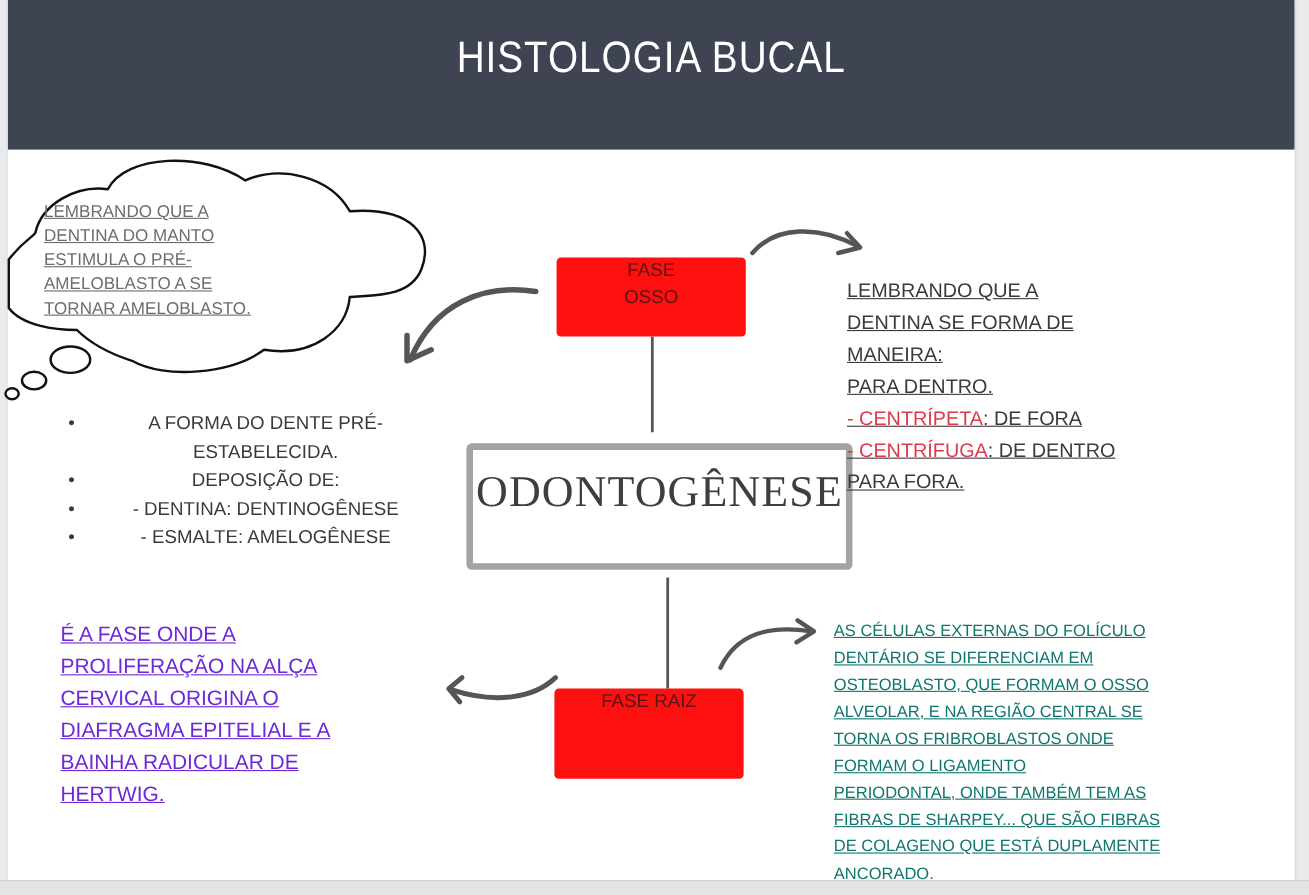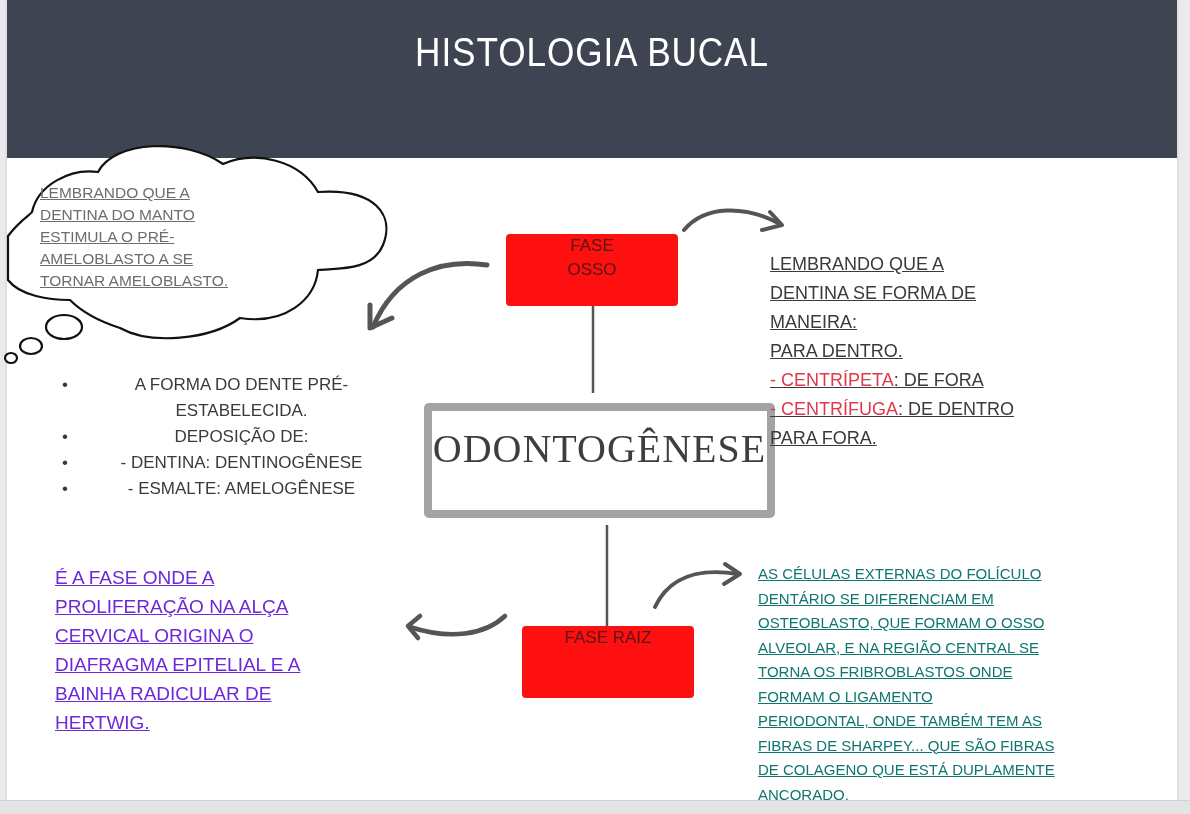--- a/index.html
+++ b/index.html
@@ -13,21 +13,21 @@
       position: absolute;
       left: 7px; top: 0;
       width: 1170px; height: 800px;
       background: #ffffff;
       box-shadow: 0 1px 3px rgba(0,0,0,0.15);
       overflow: hidden;
     }
     .header {
       position: absolute;
       left: 0; top: 0;
-      width: 1170px; height: 158px;
+      width: 1170px; height: 136px;
       background: #3f4452;
       display: flex;
       align-items: flex-start;
       justify-content: center;
     }
     .header-title {
       margin-top: 30px;
       color: #ffffff;
       font-size: 40px;
       letter-spacing: 1px;
@@ -62,26 +62,26 @@
       border-radius: 4px;
       color: #5a1414;
       display: flex;
       flex-direction: column;
       align-items: center;
       text-align: center;
       font-size: 17px;
       line-height: 24px;
     }
     .node-coroa { left: 506px; top: 234px; width: 172px; height: 72px; }
-    .node-raiz { left: 522px; top: 626px; width: 172px; height: 72px; }
+    .node-raiz { left: 504px; top: 626px; width: 172px; height: 82px; }
     .center-box {
       position: absolute;
       left: 424px; top: 403px;
       width: 351px; height: 115px;
-      border: 8px solid #a3a3a3;
+      border: 6px solid #a3a3a3;
       border-radius: 5px;
       background: #ffffff;
     }
     .center-title {
       position: absolute;
       left: 0; top: 14px; width: 100%;
       text-align: center;
       font-family: "Liberation Serif", "DejaVu Serif", serif;
       font-size: 40px;
       color: #3e3e3e;

